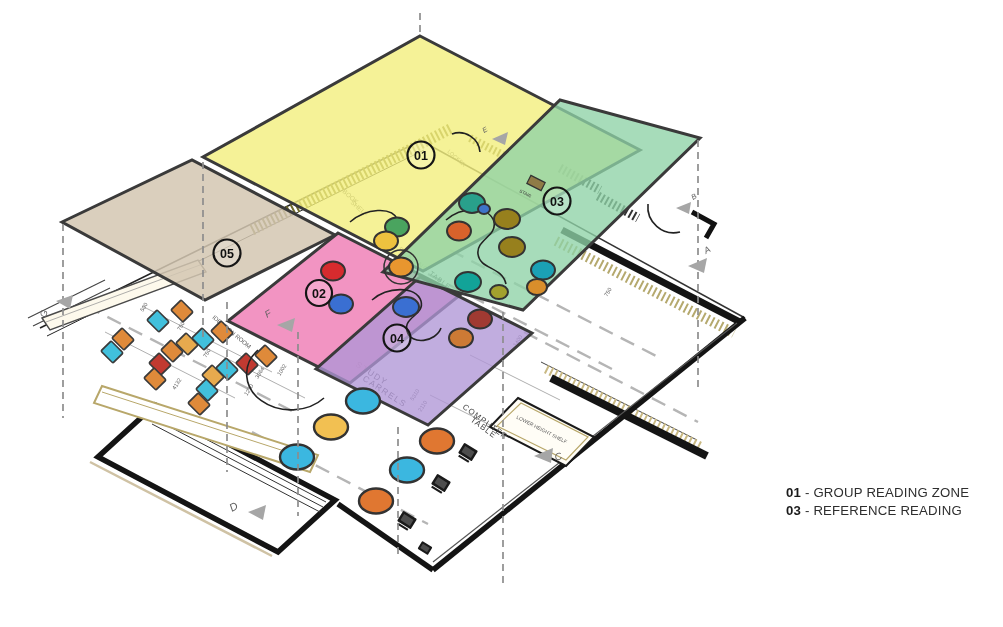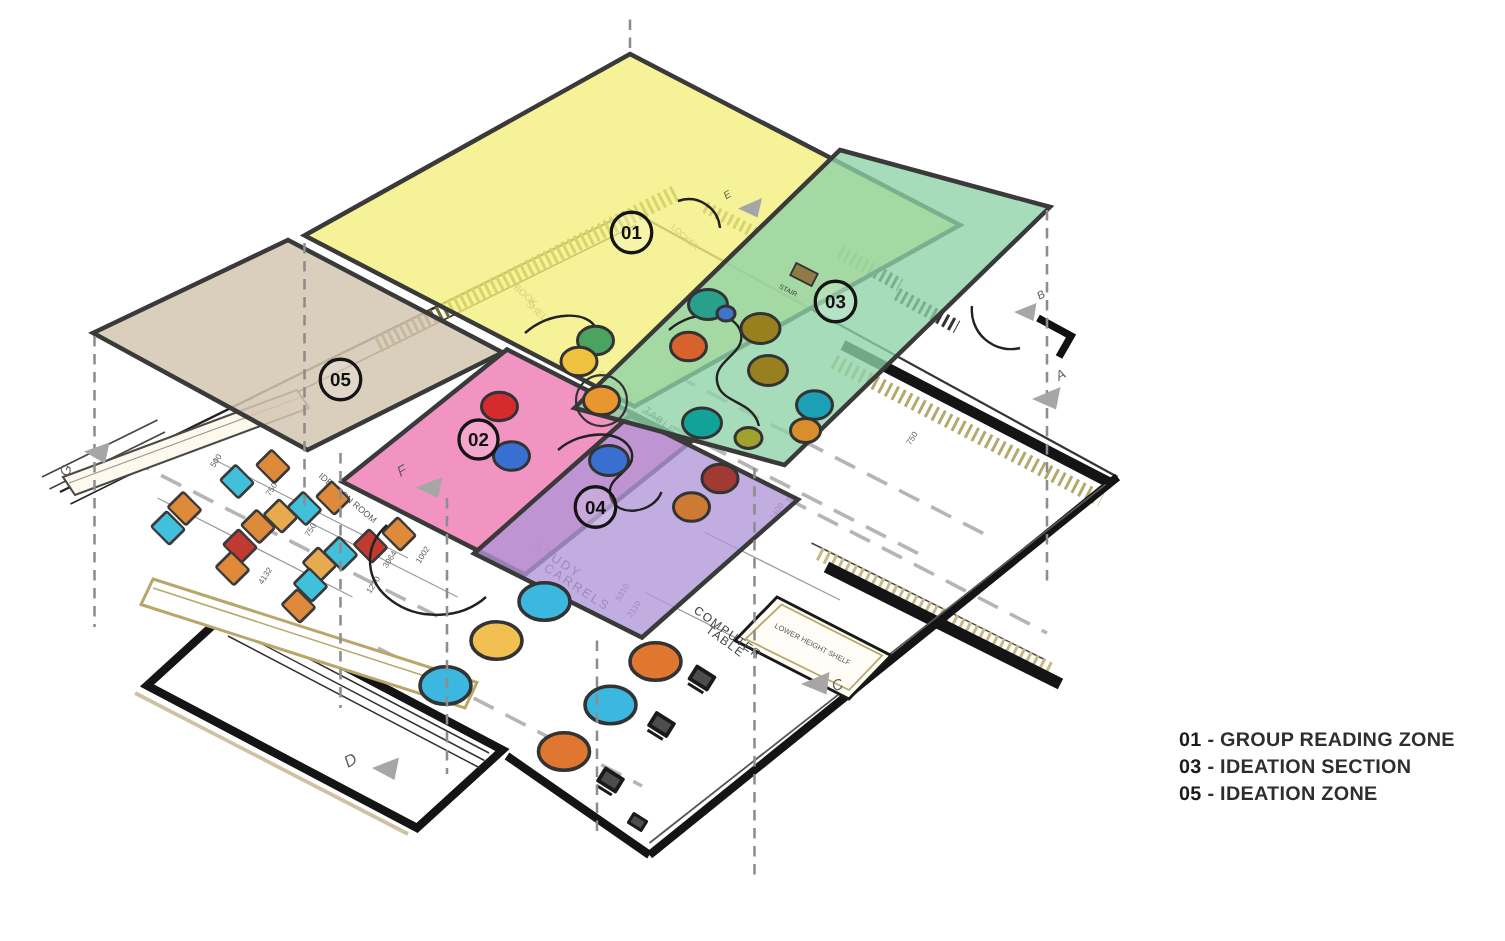--- a/index.html
+++ b/index.html
@@ -4,21 +4,21 @@
 <style>
   html,body{margin:0;padding:0;background:#ffffff;}
   .stage{position:relative;width:1003px;height:627px;background:#ffffff;overflow:hidden;
          font-family:"Liberation Sans",sans-serif;}
   svg{position:absolute;left:0;top:0;}
   svg text{font-family:"Liberation Sans",sans-serif;}
   .legend{position:absolute;left:786px;top:484px;font-size:13.2px;line-height:18px;
           color:#2e2e2e;letter-spacing:.2px;}
   .lg-row{white-space:nowrap;}
   .lg-num{font-weight:bold;color:#1b1b1b;}
-  .lg-rest{white-space:pre;font-weight:bold;}
+  .lg-rest{white-space:pre;}
   .dim{font-size:5.5px;fill:#666;}
   .plabel{fill:#5a5a5a;}
   .badge-t{font-size:12.5px;font-weight:bold;fill:#101010;}
   .marker-t{fill:#5f5f5f;font-style:italic;}
 </style>
 </head>
 <body>
 
 <div class="stage">
 <svg width="1003" height="627" viewBox="0 0 1003 627">
@@ -270,16 +270,15 @@
     </g>
     <g>
       <polygon points="56,301 73,295 70,309" fill="#a6a6a6"></polygon>
       <text x="46" y="318" class="marker-t" font-size="9.5" transform="rotate(-75 46 318)">G</text>
     </g>
   </g>
 </svg>
 
   <div class="legend">
     <div class="lg-row"><span class="lg-num">01</span><span class="lg-rest"> - GROUP READING ZONE</span></div>
-    <div class="lg-row"><span class="lg-num">03</span><span class="lg-rest"> - IDEATION SECTION</span></div>
-    <div class="lg-row"><span class="lg-num">05</span><span class="lg-rest"> - IDEATION ZONE</span></div>
+    <div class="lg-row"><span class="lg-num">03</span><span class="lg-rest"> - REFERENCE READING</span></div>
   </div>
 </div>
 
 </body></html>

